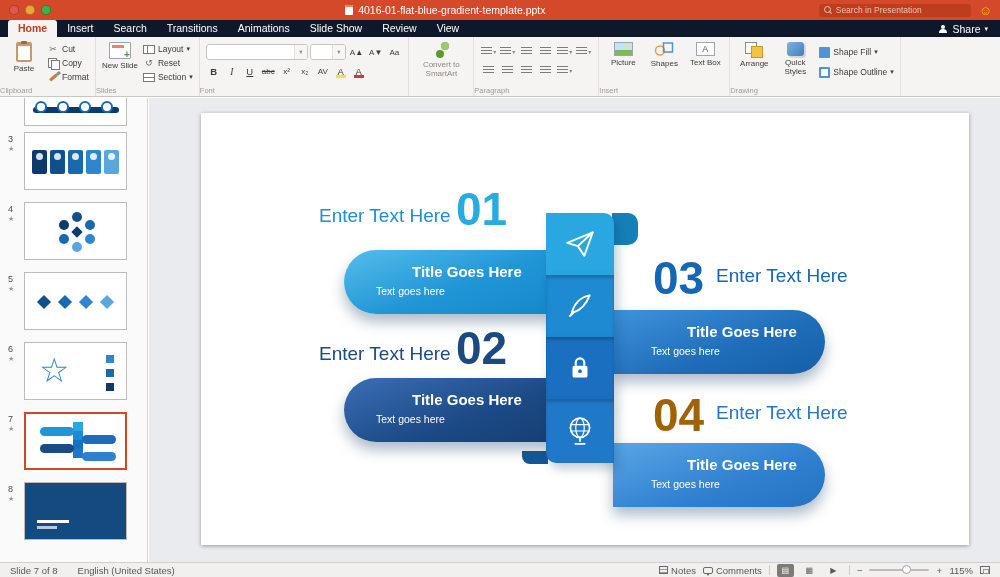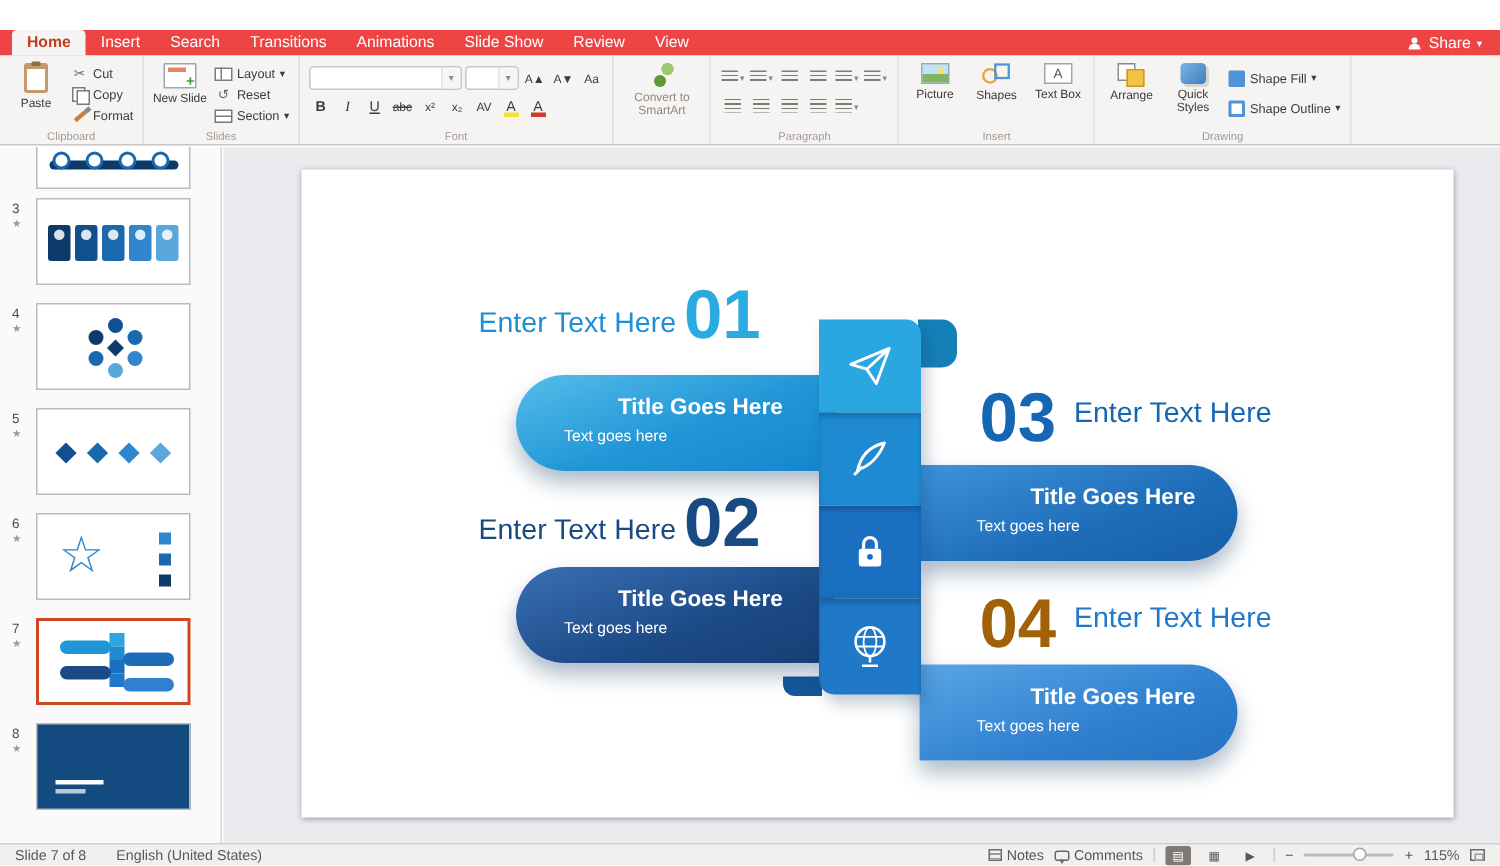--- a/index.html
+++ b/index.html
@@ -16,33 +16,33 @@
   .title-right { display:flex; align-items:center; gap:8px; padding-right:8px; }
   .searchbox { width:152px; height:13px; background:#bd3d1e; border-radius:3px; display:flex; align-items:center; padding:0 5px; gap:4px; }
   .mag { position:relative; width:8px; height:8px; flex:0 0 auto; }
   .mag::before { content:""; position:absolute; left:0; top:0; width:5px; height:5px; border:1px solid #f2c3b4; border-radius:50%; }
   .mag::after { content:""; position:absolute; left:5px; top:5.5px; width:3px; height:1px; background:#f2c3b4; transform:rotate(45deg); }
   .searchbox input { flex:1; background:transparent; border:none; outline:none; color:#fbe0d7; font-size:8.5px; font-family:"Liberation Sans",sans-serif; }
   .searchbox input::placeholder { color:#f2c3b4; }
   .smiley { color:#f5c324; font-size:13px; line-height:1; }
 
   
-  .tabbar { position:absolute; top:20px; left:0; right:0; height:17px; background:#ef4444; display:flex; align-items:flex-end; padding-left:8px; }
+  .tabbar { position:absolute; top:20px; left:0; right:0; height:17px; background:#0f172a; display:flex; align-items:flex-end; padding-left:8px; }
   .tab { color:#fff; font-size:10.5px; padding:2px 10px 3px; border-radius:3px 3px 0 0; }
   .tab.active { background:#f5f4f3; color:#c23c1d; font-weight:bold; }
   .share { margin-left:auto; margin-right:12px; display:flex; align-items:center; gap:4px; color:#fff; font-size:10.5px; padding-bottom:2px; }
   .person { position:relative; width:10px; height:9px; }
   .person::before { content:""; position:absolute; left:3px; top:0; width:4px; height:4px; border-radius:50%; background:#fff; }
   .person::after { content:""; position:absolute; left:1px; top:4.5px; width:8px; height:4px; border-radius:4px 4px 0 0; background:#fff; }
   .caret { font-size:7px; color:inherit; }
 
   
   .ribbon { position:absolute; top:37px; left:0; right:0; height:60px; background:#f5f4f3; border-bottom:1px solid #c9c6c4; display:flex; }
   .rgroup { position:relative; border-right:1px solid #e3e0de; padding:3px 6px 11px 6px; display:flex; gap:5px; }
-  .glabel { position:absolute; bottom:1px; left:0; right:0; text-align:center; font-size:7.5px; color:#a09a96; }
+  .glabel { position:absolute; bottom:1px; left:0; right:0; text-align:left; font-size:7.5px; color:#a09a96; }
   .bigbtn { width:36px; display:flex; flex-direction:column; align-items:center; gap:2px; font-size:8px; color:#3d3a37; text-align:center; padding-top:2px; line-height:1.15; }
   .smallcol { display:flex; flex-direction:column; justify-content:space-between; padding:3px 0 2px; }
   .smallbtn { display:flex; align-items:center; gap:3px; font-size:8.5px; color:#3d3a37; height:12px; white-space:nowrap; }
   .sicon { width:12px; height:11px; display:flex; align-items:center; justify-content:center; font-size:9px; color:#6a6a6a; flex:0 0 auto; }
   
   .paste-ic { width:16px; height:20px; background:#c59a6a; border-radius:2px; position:relative; }
   .paste-ic::before { content:""; position:absolute; left:2px; top:4px; width:12px; height:14px; background:#fff; }
   .paste-ic::after { content:""; position:absolute; left:5px; top:-1px; width:6px; height:3px; background:#8f6f4a; border-radius:1px; }
   .copy-ic { position:relative; width:10px; height:10px; }
   .copy-ic::before { content:""; position:absolute; left:0; top:0; width:7px; height:8px; border:1px solid #7a7a7a; background:#fff; }
@@ -159,20 +159,38 @@
   .knob { position:absolute; left:33px; top:-4px; width:9px; height:9px; border-radius:50%; background:#fdfdfd; border:1px solid #a5a2a0; }
   .fiticon { position:relative; width:10px; height:8px; border:1px solid #6a6a6a; }
   .fiticon::after { content:""; position:absolute; left:2px; top:1.5px; width:4px; height:3px; border:1px solid #9a9a9a; }
   .zoomtxt { min-width:24px; text-align:right; }
 </style>
 </head>
 <body>
 
 <div class="app">
 
+  <div class="titlebar">
+    <div class="traffic">
+      <span class="tl r"></span>
+      <span class="tl y"></span>
+      <span class="tl g"></span>
+    </div>
+    <div class="title-center">
+      <span class="doc-icon"></span>
+      <span>4016-01-flat-blue-gradient-template.pptx</span>
+    </div>
+    <div class="title-right">
+      <div class="searchbox">
+        <span class="mag"></span>
+        <input placeholder="Search in Presentation" style="">
+      </div>
+      <span class="smiley">☺</span>
+    </div>
+  </div>
 
   <div class="tabbar">
     <span class="tab active">Home</span>
     <span class="tab">Insert</span>
     <span class="tab">Search</span>
     <span class="tab">Transitions</span>
     <span class="tab">Animations</span>
     <span class="tab">Slide Show</span>
     <span class="tab">Review</span>
     <span class="tab">View</span>

